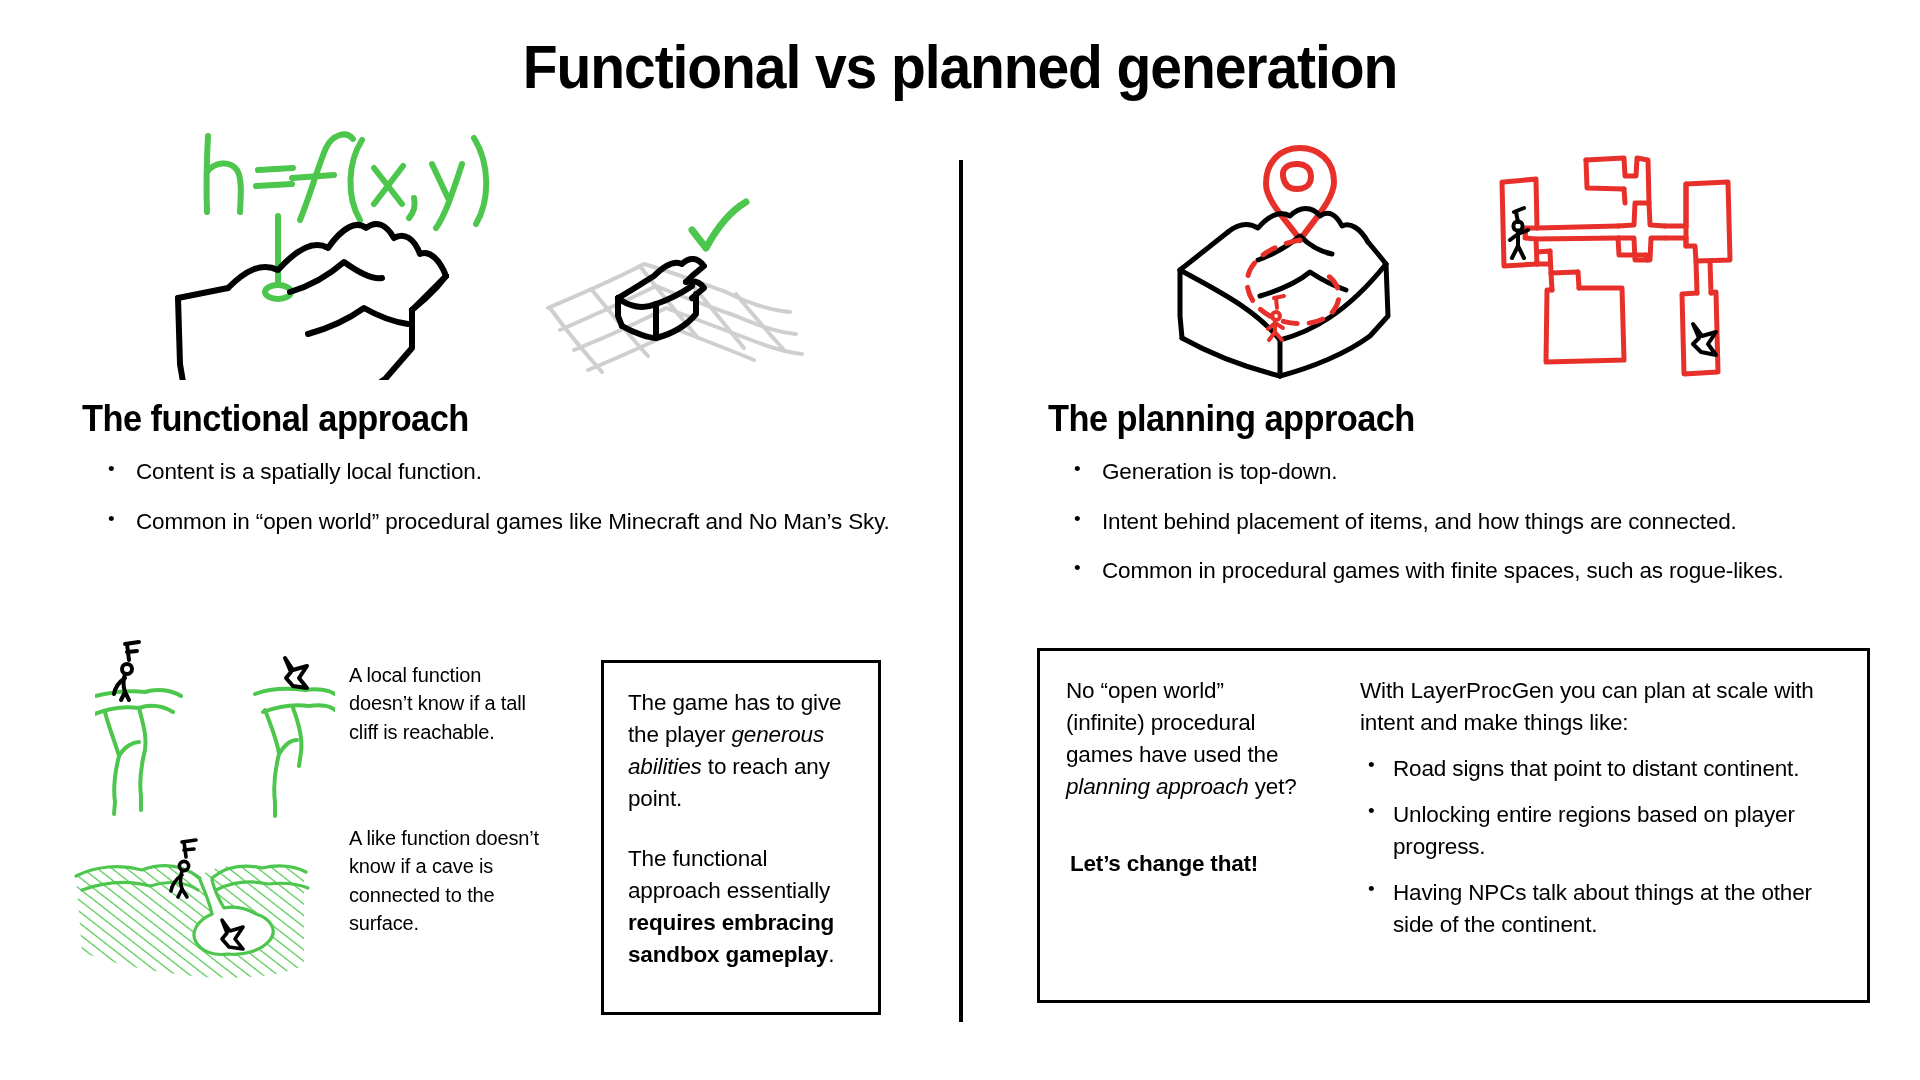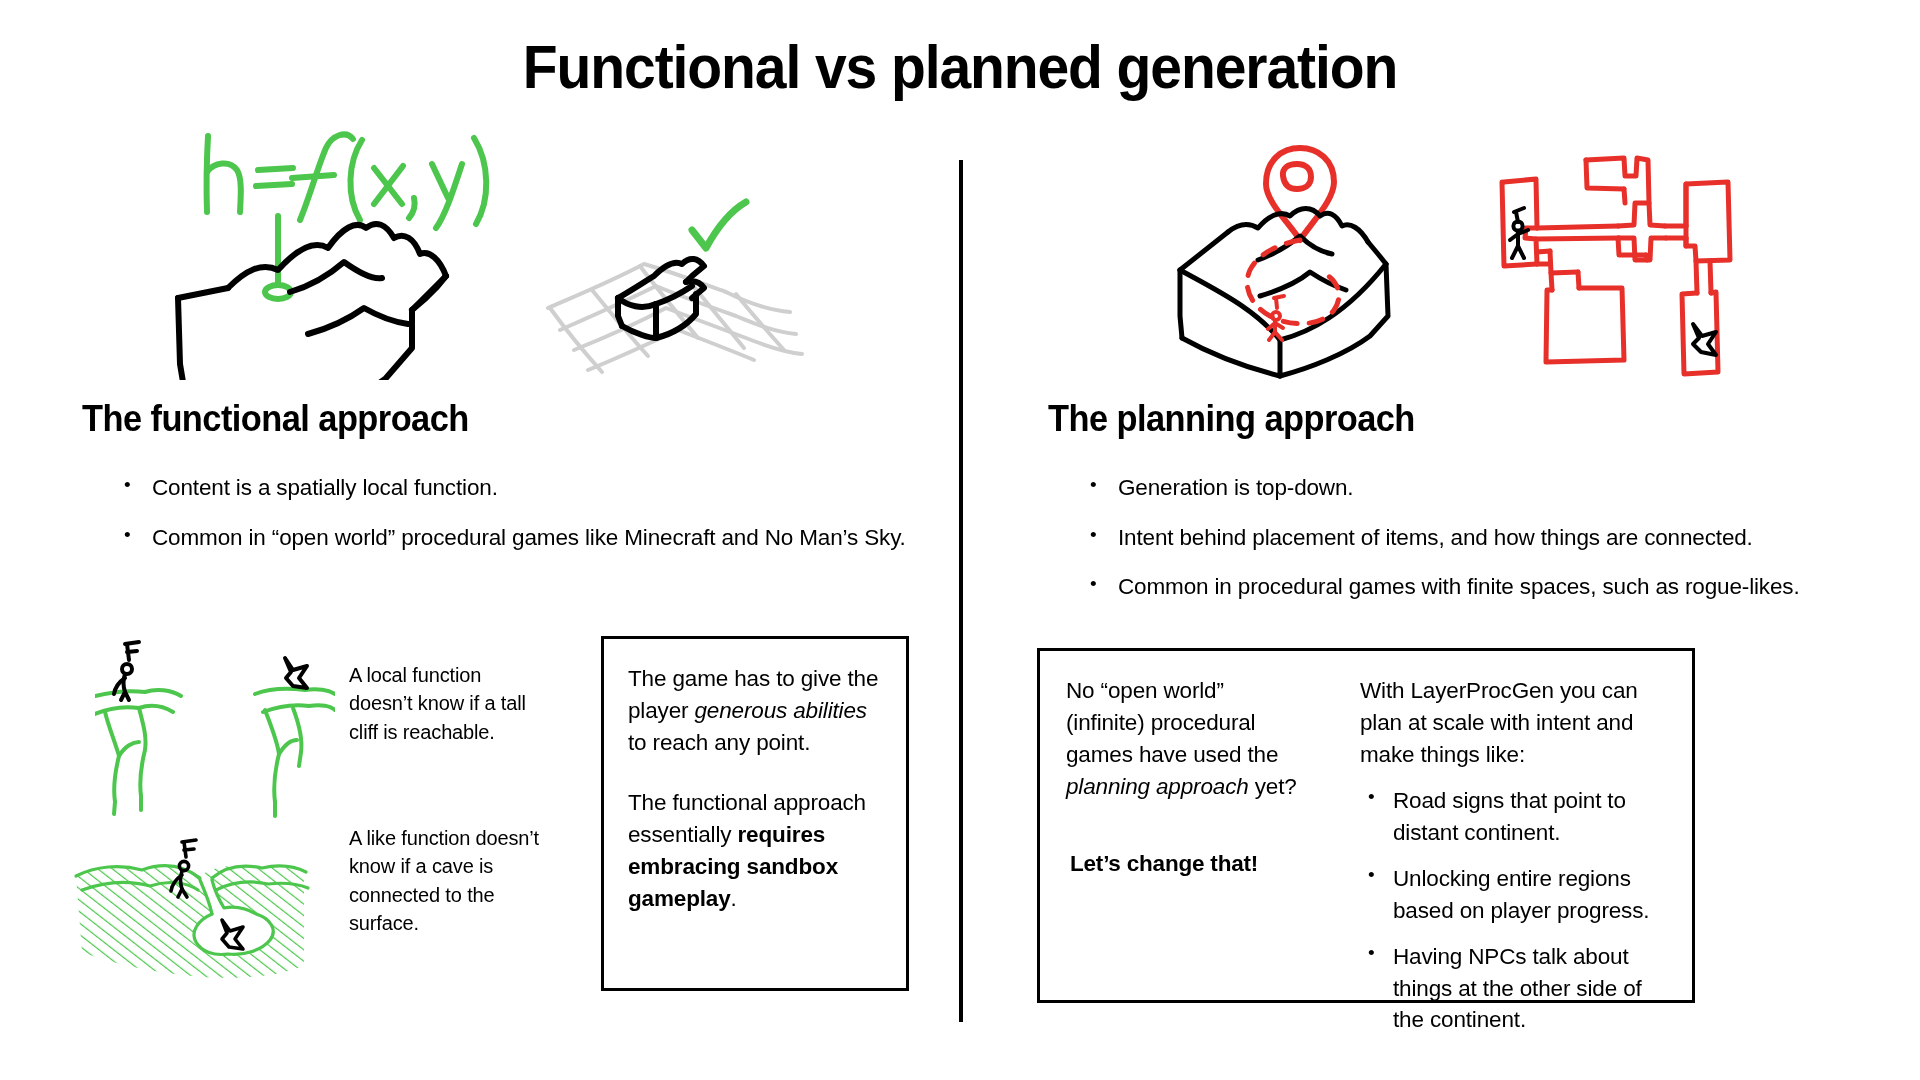--- a/index.html
+++ b/index.html
@@ -37,21 +37,21 @@
     font-size:37px;font-weight:bold;
     letter-spacing:-0.6px;
     transform:scaleX(0.93);
     transform-origin:left top;
     white-space:nowrap;
   }
   #heading-left{left:82px;top:398px;}
   #heading-right{left:1048px;top:398px;}
 
   
-  .bullets{position:absolute;list-style:none;margin:16px;padding:0;}
+  .bullets{position:absolute;list-style:none;margin:0;padding:0;}
   #bullets-left{left:104px;top:456px;width:820px;}
   #bullets-right{left:1070px;top:456px;width:820px;}
   .bullets li{
     position:relative;
     padding-left:32px;
     font-size:22.5px;
     line-height:1.45;
     margin-bottom:17px;
     letter-spacing:-0.15px;
   }
@@ -74,22 +74,22 @@
   #cliff-text{left:349px;top:661px;width:200px;}
   #cave-text{left:349px;top:824px;width:200px;}
 
   
   .box{
     position:absolute;
     border:3px solid #000;
     box-sizing:border-box;
     background:#fff;
   }
-  #left-box{left:601px;top:636px;width:308px;height:355px;}
-  #right-box{left:1037px;top:648px;width:658px;height:355px;}
+  #left-box{left:601px;top:660px;width:280px;height:355px;}
+  #right-box{left:1037px;top:648px;width:833px;height:355px;}
 
   #left-box .box-inner{padding:24px 22px 0 24px;}
   .box-para{
     font-size:22.5px;
     line-height:1.42;
     letter-spacing:-0.15px;
     margin:0;
   }
   .box-para + .box-para{margin-top:28px;}
   .box-para em{font-style:italic;}

